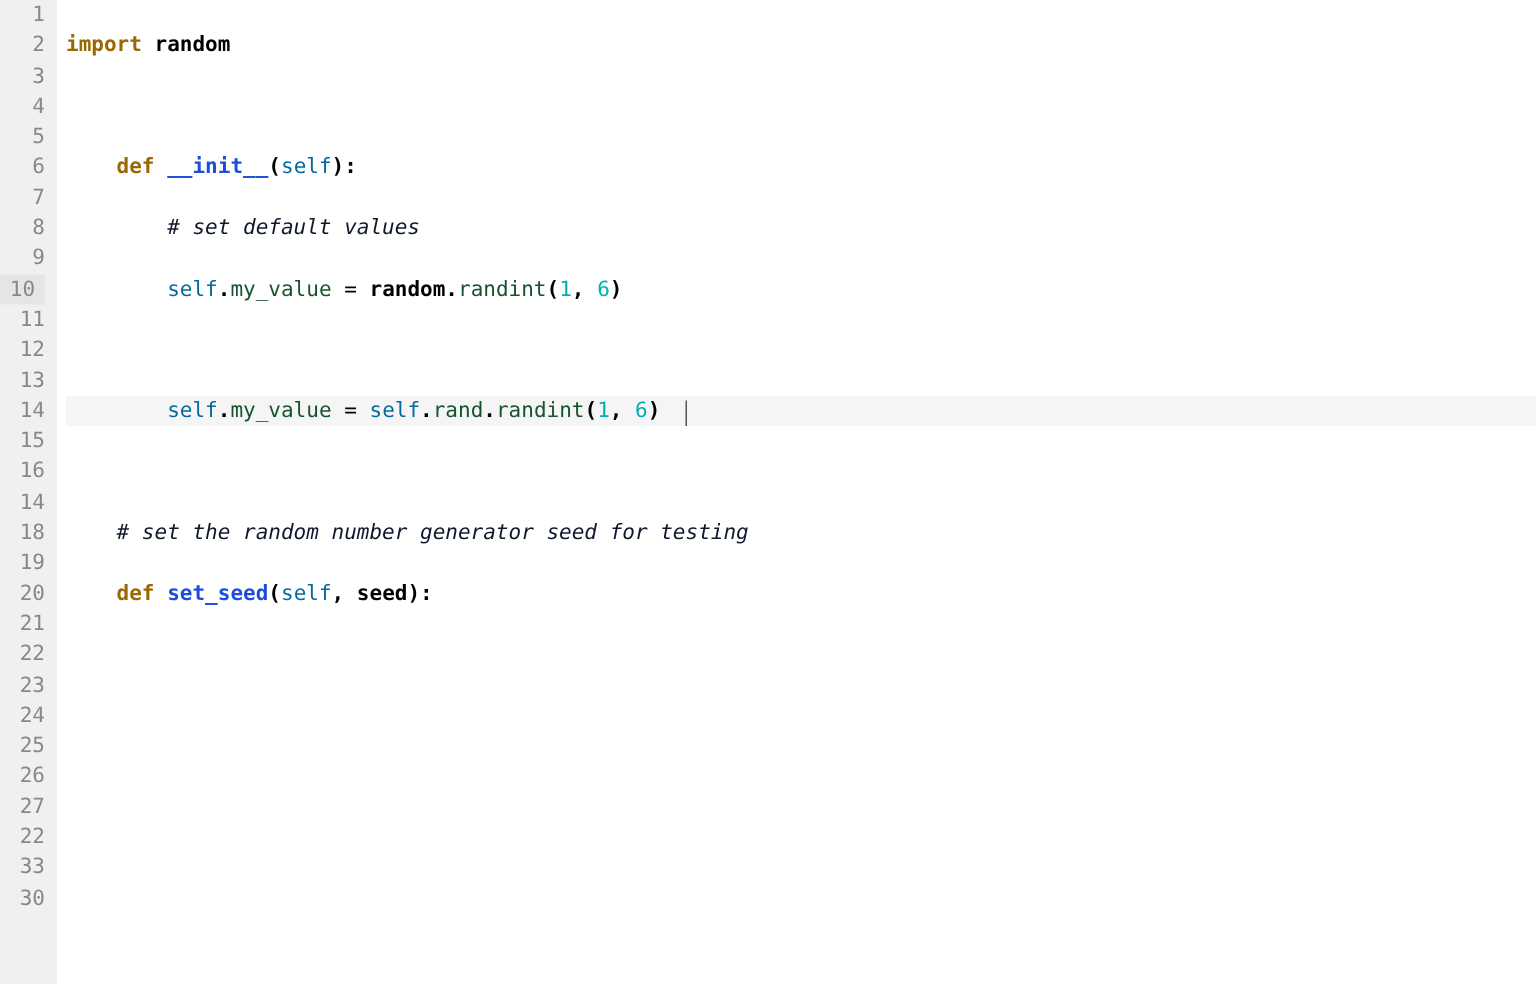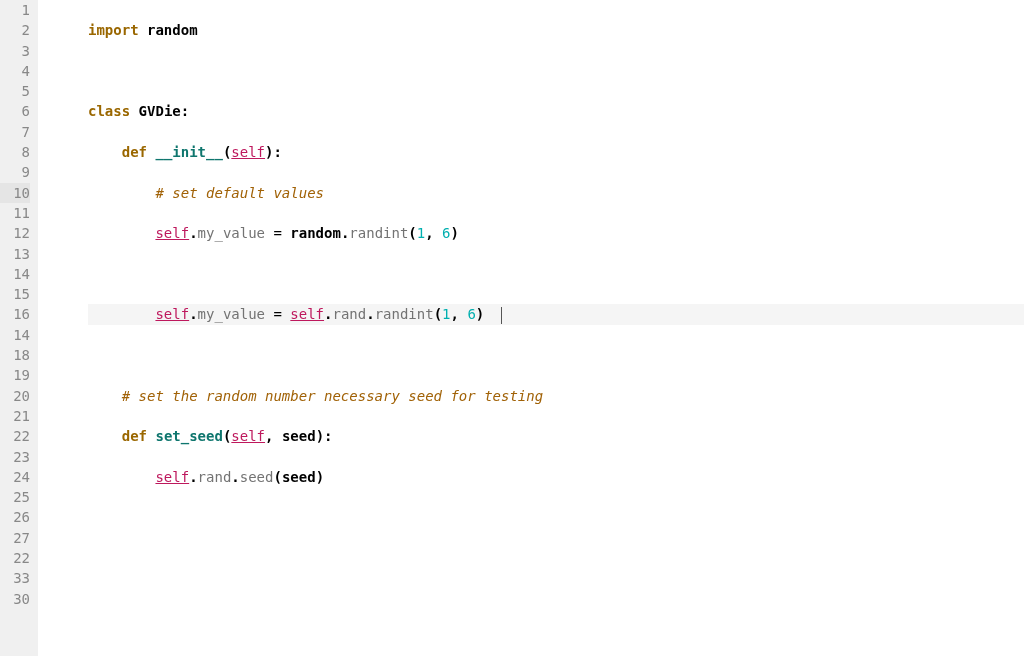--- a/index.html
+++ b/index.html
@@ -29,34 +29,34 @@
     .gutter div {
       height: 20.3px;
     }
     .code {
       flex: 1;
       padding-left: 6px;
       white-space: pre;
     }
     .line {
       height: 20.3px;
-      margin-left: 44px;
     }
     .hl {
       background: #f5f5f5;
     }
     .gutter .hl {
       background: #e5e5e5;
+      text-align: center;
     }
     .kw  { color: #9a6700; font-weight: bold; }   
     .nm  { color: #000000; font-weight: bold; }   
-    .sf  { color: #be185d; text-decoration: underline; }                       
-    .fn  { color: #737373; }                       
-    .dfn { color: #0f766e; font-weight: bold; }    
-    .cm  { color: #a16207; font-style: italic; text-align: right; }   
+    .sf  { color: #0369a1; }                       
+    .fn  { color: #14532d; }                       
+    .dfn { color: #1d4ed8; font-weight: bold; }    
+    .cm  { color: #0f172a; font-style: italic; text-align: right; }   
     .nu  { color: #00afaf; }                       
     .op  { color: #000000; font-weight: bold; }
     .cursor {
       display: inline-block;
       width: 1px;
       height: 17px;
       background: #555;
       vertical-align: text-bottom;
       position: relative;
       top: 2px;
@@ -94,30 +94,28 @@
     <div>25</div>
     <div>26</div>
     <div>27</div>
     <div>22</div>
     <div>33</div>
     <div>30</div>
   </div>
   <div class="code">
 <div class="line"><span class="kw">import</span> <span class="nm">random</span></div>
 <div class="line"></div>
-<div class="line"><span class="kw">class</span> <span class="nm">GVDie</span><span class="op">:</span></div>
 <div class="line">    <span class="kw">def</span> <span class="dfn">__init__</span><span class="op">(</span><span class="sf">self</span><span class="op">)</span><span class="op">:</span></div>
 <div class="line">        <span class="cm"># set default values</span></div>
 <div class="line">        <span class="sf">self</span><span class="op">.</span><span class="fn">my_value</span><span> = </span><span class="nm">random</span><span class="op">.</span><span class="fn">randint</span><span class="op">(</span><span class="nu">1</span><span class="op">, </span><span class="nu">6</span><span class="op">)</span></div>
 <div class="line">    </div>
 <div class="line hl">        <span class="sf">self</span><span class="op">.</span><span class="fn">my_value</span><span> = </span><span class="sf">self</span><span class="op">.</span><span class="fn">rand</span><span class="op">.</span><span class="fn">randint</span><span class="op">(</span><span class="nu">1</span><span class="op">, </span><span class="nu">6</span><span class="op">)</span>  <span class="cursor"></span></div>
 <div class="line">    </div>
-<div class="line">    <span class="cm"># set the random number necessary seed for testing</span></div>
+<div class="line">    <span class="cm"># set the random number generator seed for testing</span></div>
 <div class="line">    <span class="kw">def</span> <span class="dfn">set_seed</span><span class="op">(</span><span class="sf">self</span><span class="op">, </span><span class="nm">seed</span><span class="op">)</span><span class="op">:</span></div>
-<div class="line">        <span class="sf">self</span><span class="op">.</span><span class="fn">rand</span><span class="op">.</span><span class="fn">seed</span><span class="op">(</span><span class="nm">seed</span><span class="op">)</span></div>
 <div class="line">    </div>
 
 
 
 
 
 
 
 
 

